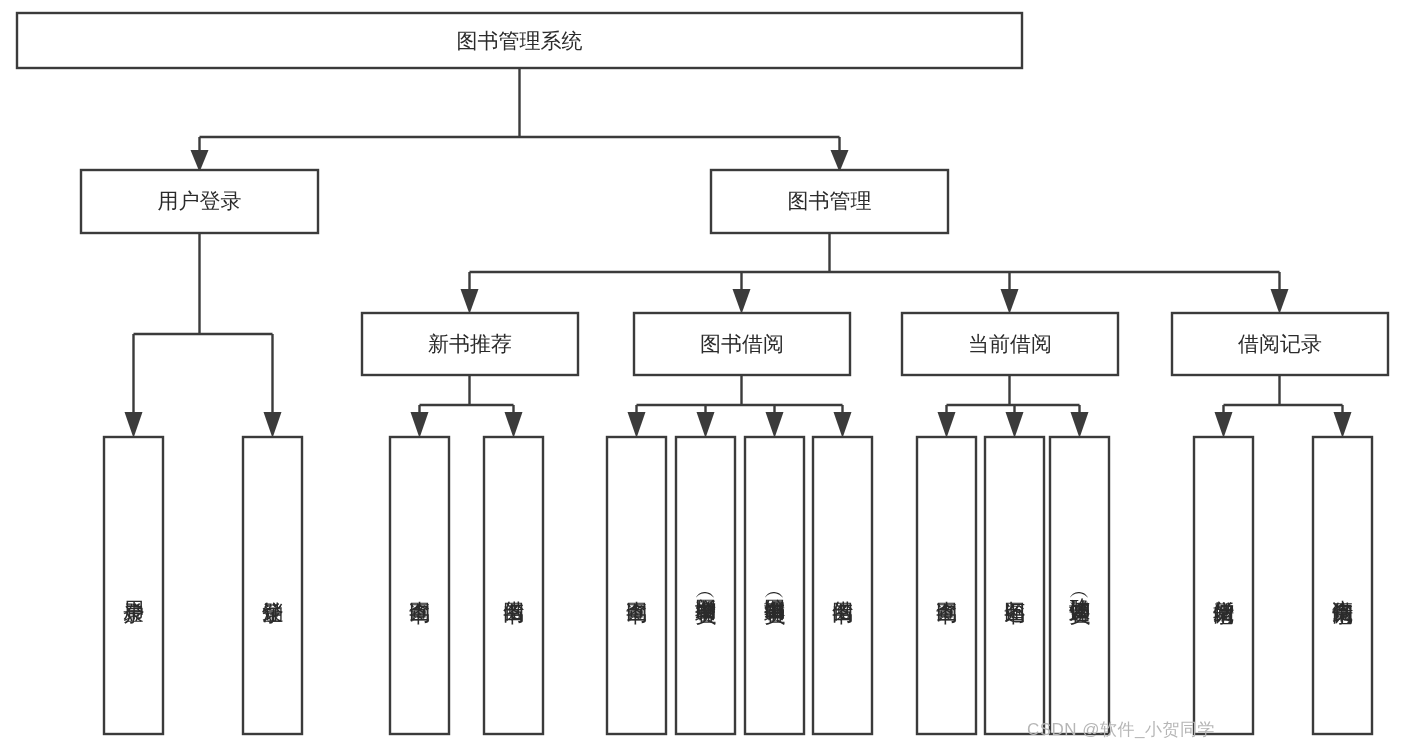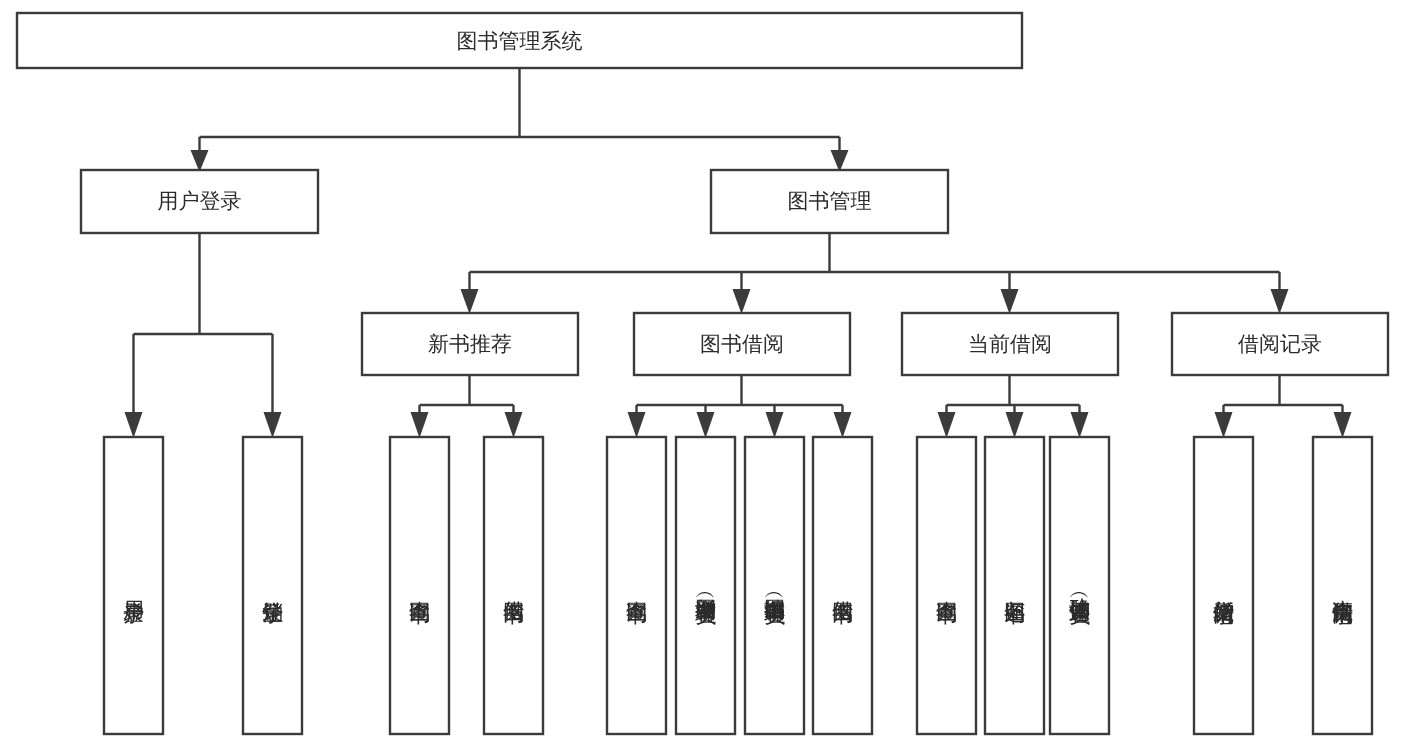--- a/index.html
+++ b/index.html
@@ -166,13 +166,14 @@
   <div class="node-label-v" style="left:607px;  top:437px; width:59px; height:297px;">查询图书</div>
   <div class="node-label-v" style="left:676px;  top:437px; width:59px; height:297px;">新增图书（管理员）</div>
   <div class="node-label-v" style="left:745px;  top:437px; width:59px; height:297px;">编辑图书（管理员）</div>
   <div class="node-label-v" style="left:813px;  top:437px; width:59px; height:297px;">借阅图书</div>
   <div class="node-label-v" style="left:917px;  top:437px; width:59px; height:297px;">查询图书</div>
   <div class="node-label-v" style="left:985px;  top:437px; width:59px; height:297px;">归还图书</div>
   <div class="node-label-v" style="left:1050px; top:437px; width:59px; height:297px;">确认归还（管理员）</div>
   <div class="node-label-v" style="left:1194px; top:437px; width:59px; height:297px;">新增借阅记录</div>
   <div class="node-label-v" style="left:1313px; top:437px; width:59px; height:297px;">查询借阅记录</div>
 
+  <div class="watermark">CSDN @软件_小贺同学</div>
 </div>
 
 </body></html>

